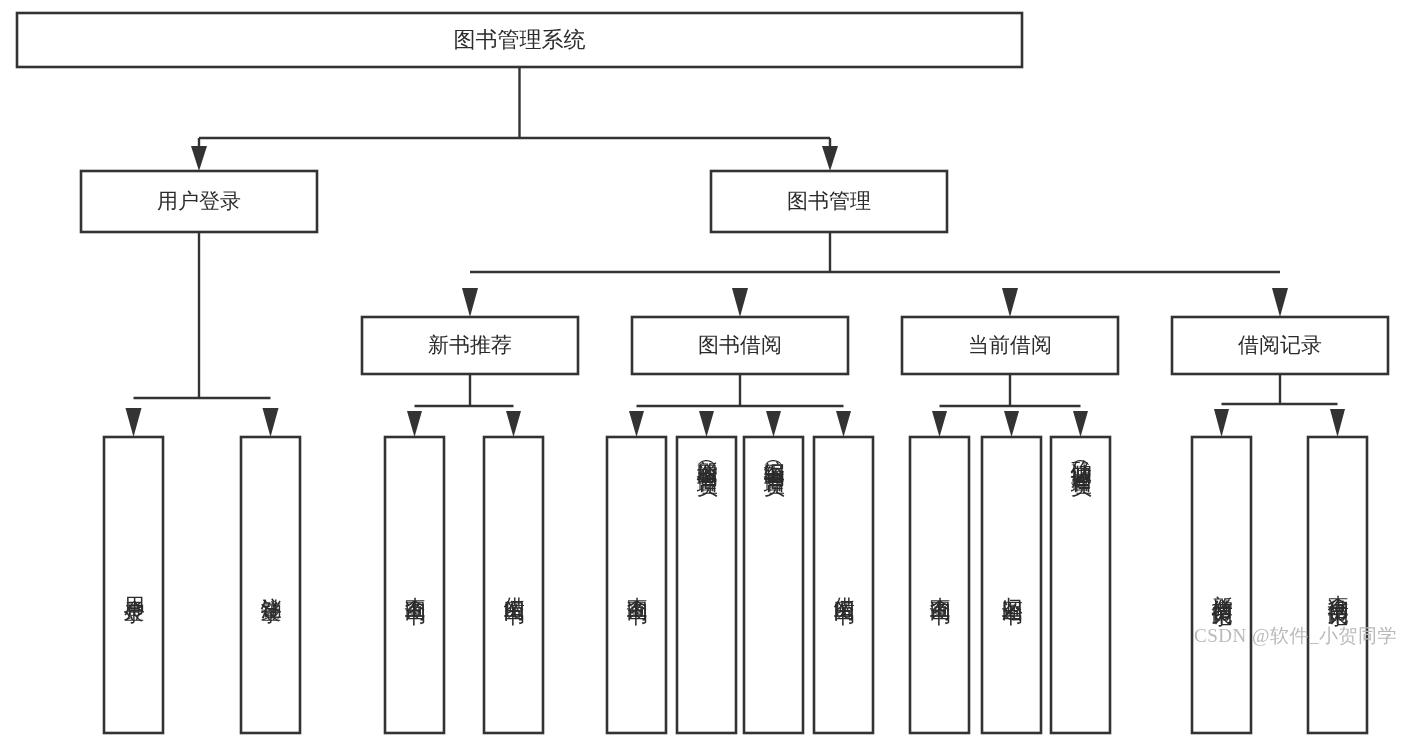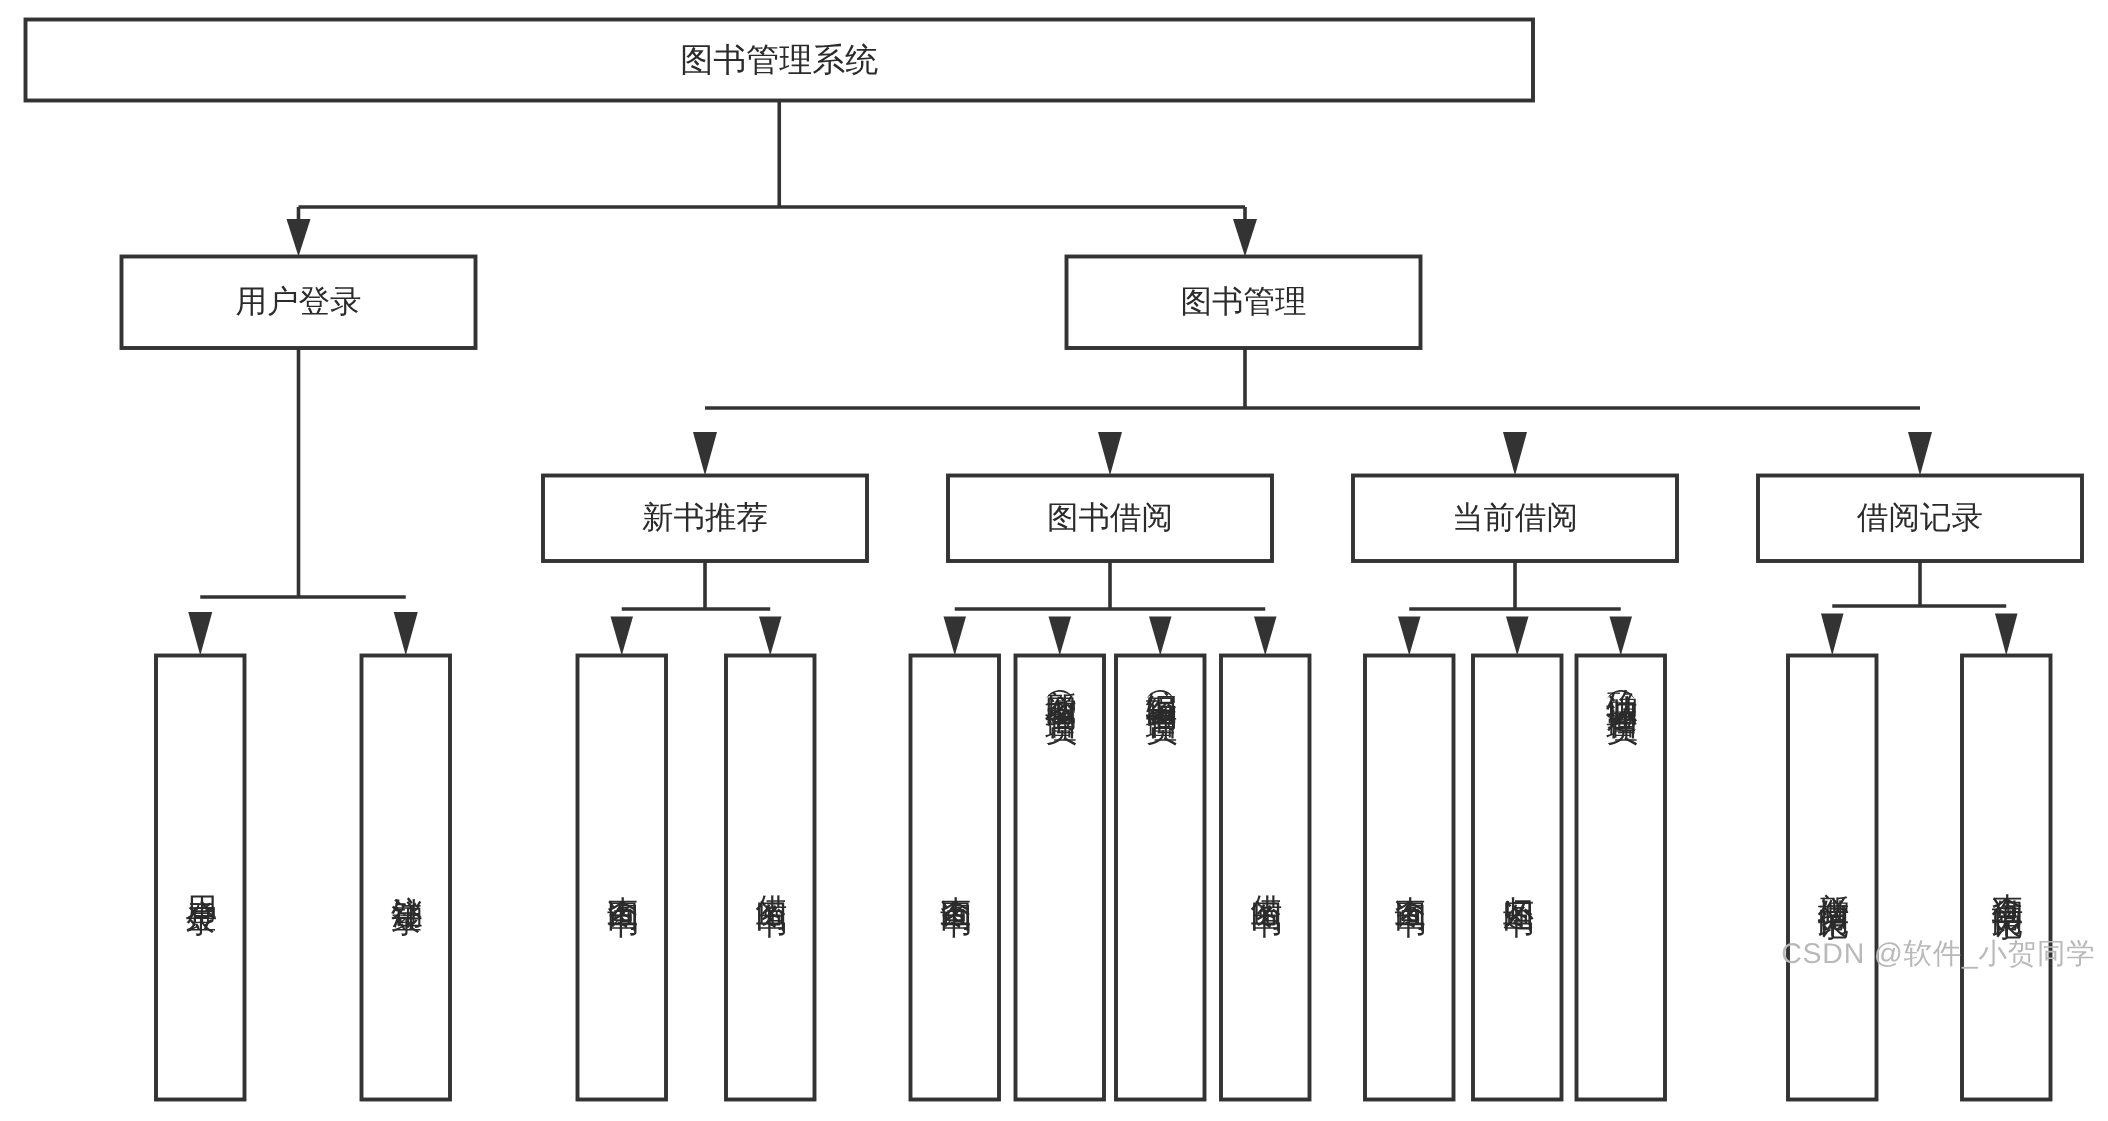--- a/index.html
+++ b/index.html
@@ -66,21 +66,21 @@
     font-size: 21px;
     line-height: 1.12;
     letter-spacing: 2.5px;
     color: #2b2b2b;
     white-space: nowrap;
   }
   #watermark {
     position: absolute;
     right: 8px;
     bottom: 4px;
-    font-family: Liberation Sans, sans-serif;
+    font-family: Liberation Serif, serif;
     font-size: 19px;
     color: #b9b9b9;
     letter-spacing: 0.5px;
     white-space: nowrap;
   }
 </style>
 </head>
 <body>
 
 <div id="diagram-root">

